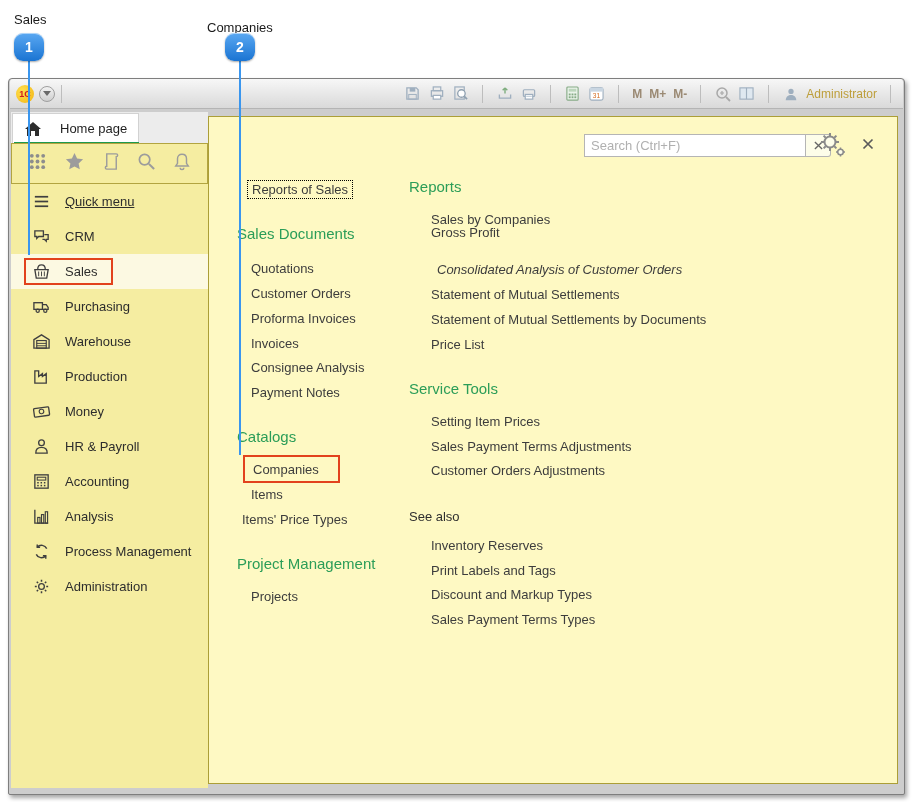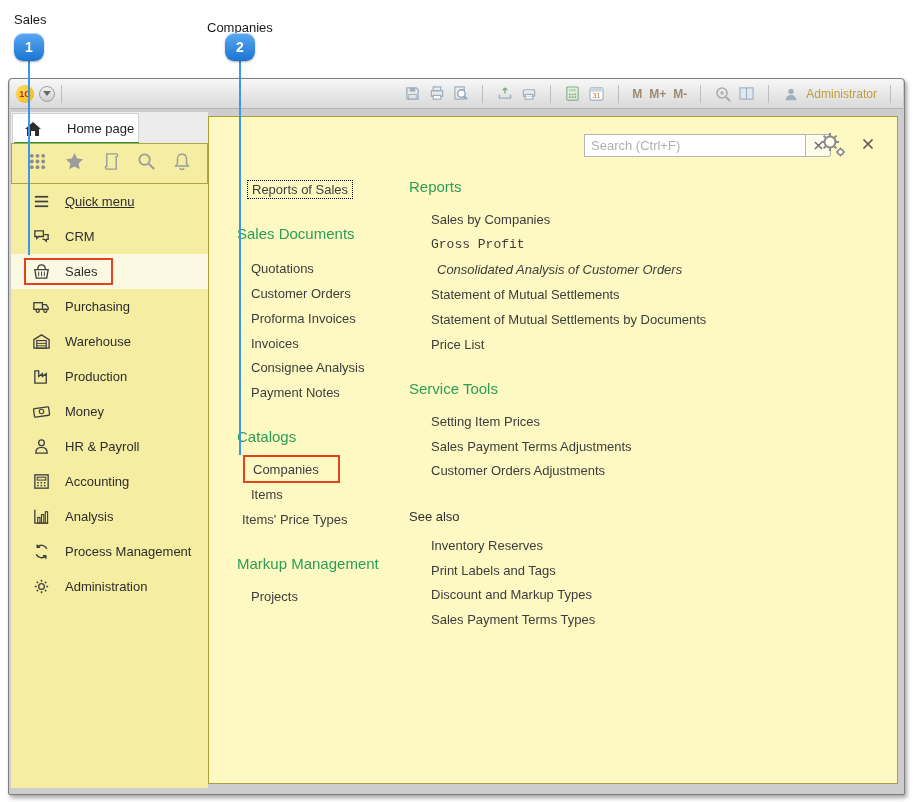--- a/index.html
+++ b/index.html
@@ -28,21 +28,21 @@
   .tb-sep { width:1px; height:18px; background:#bdbdbd; margin:0 6px; flex:0 0 auto; }
   .tb-title { font-size:13px; color:#3c3c3c; margin-left:6px; white-space:nowrap; flex:0 0 auto;}
   .tb-right { margin-left:auto; display:flex; align-items:center; gap:7px; }
   .tb-ico { width:17px; height:17px; display:flex; align-items:center; justify-content:center; }
   .tb-m { font-size:12px; font-weight:bold; color:#9b8a74; }
   .tb-user { font-size:12px; color:#bd9e3a; }
 
   
   .tabstrip { position:absolute; left:2px; top:33px; width:197px; height:31px; background:#ececec; }
   .tab-home { position:absolute; left:1px; top:1px; width:127px; height:30px; background:#ffffff;
-              border:1px solid #d2d2d2; border-bottom:none; display:flex; align-items:center; gap:26px; padding-left:12px;
+              border:1px solid #d2d2d2; border-bottom:none; display:flex; align-items:center; gap:19px; padding-left:12px;
               font-size:13px; color:#1f1f1f; }
   .tab-green { position:absolute; left:1px; bottom:-2px; width:125px; height:3px; background:#1d9a4d; }
 
   
   .side-toolbar { position:absolute; left:2px; top:64px; width:197px; height:41px; background:#f5eda1;
                   border:1px solid #b2a440; display:flex; align-items:center; justify-content:space-between; padding:0 16px; }
   .sidebar { position:absolute; left:2px; top:105px; width:197px; height:604px; background:#f5eda1; }
   .side-item { position:relative; height:35px; display:flex; align-items:center; gap:14px; padding-left:21px;
                font-size:13px; color:#2d2d2d; cursor:default;text-align:center; }
   .side-item .lbl { white-space:nowrap; }
@@ -376,26 +376,26 @@
     <span class="lnk" style="left:42px; top:219px;">Invoices</span>
     <span class="lnk" style="left:42px; top:243px;">Consignee Analysis</span>
     <span class="lnk" style="left:42px; top:268px;">Payment Notes</span>
 
     <span class="h-green" style="left:28px; top:311px;">Catalogs</span>
     <span class="red-box" style="left:34px; top:338px; width:97px; height:28px;"></span>
     <span class="lnk" style="left:44px; top:345px;">Companies</span>
     <span class="lnk" style="left:42px; top:370px;">Items</span>
     <span class="lnk" style="left:33px; top:395px;">Items' Price Types</span>
 
-    <span class="h-green" style="left:28px; top:438px;">Markup Management</span>
+    <span class="h-green" style="left:28px; top:438px;">Project Management</span>
     <span class="lnk" style="left:42px; top:472px;">Projects</span>
 
     <span class="h-green" style="left:200px; top:61px;">Reports</span>
     <span class="lnk" style="left:222px; top:95px;">Sales by Companies</span>
-    <span class="lnk" style="left:222px; top:120px;font-family:Liberation Mono, monospace;">Gross Profit</span>
+    <span class="lnk" style="left:222px; top:108px;">Gross Profit</span>
     <span class="lnk" style="left:228px; top:145px;font-style:italic;">Consolidated Analysis of Customer Orders</span>
     <span class="lnk" style="left:222px; top:170px;">Statement of Mutual Settlements</span>
     <span class="lnk" style="left:222px; top:195px;">Statement of Mutual Settlements by Documents</span>
     <span class="lnk" style="left:222px; top:220px;">Price List</span>
 
     <span class="h-green" style="left:200px; top:263px;">Service Tools</span>
     <span class="lnk" style="left:222px; top:297px;">Setting Item Prices</span>
     <span class="lnk" style="left:222px; top:322px;">Sales Payment Terms Adjustments</span>
     <span class="lnk" style="left:222px; top:346px;">Customer Orders Adjustments</span>
 

